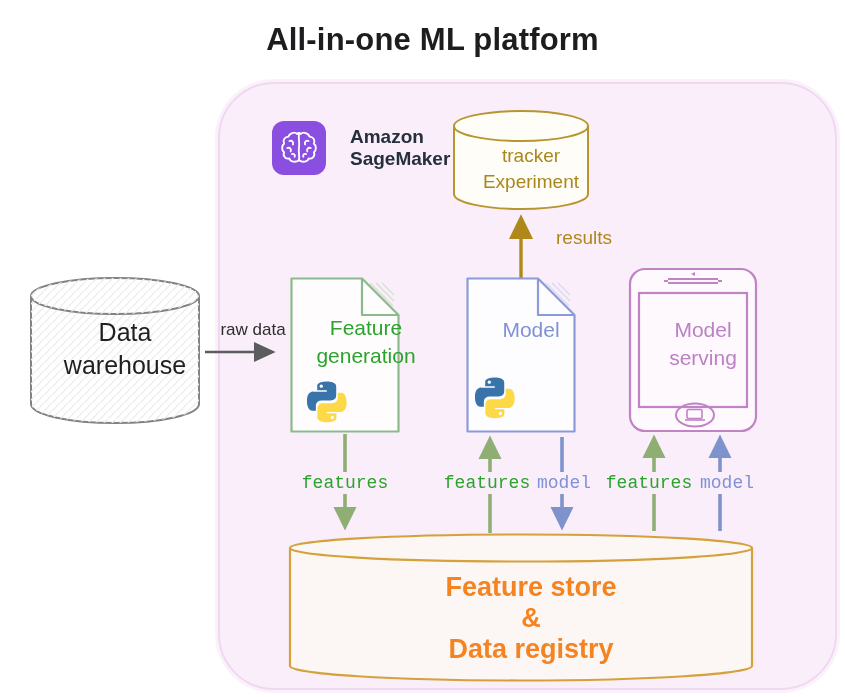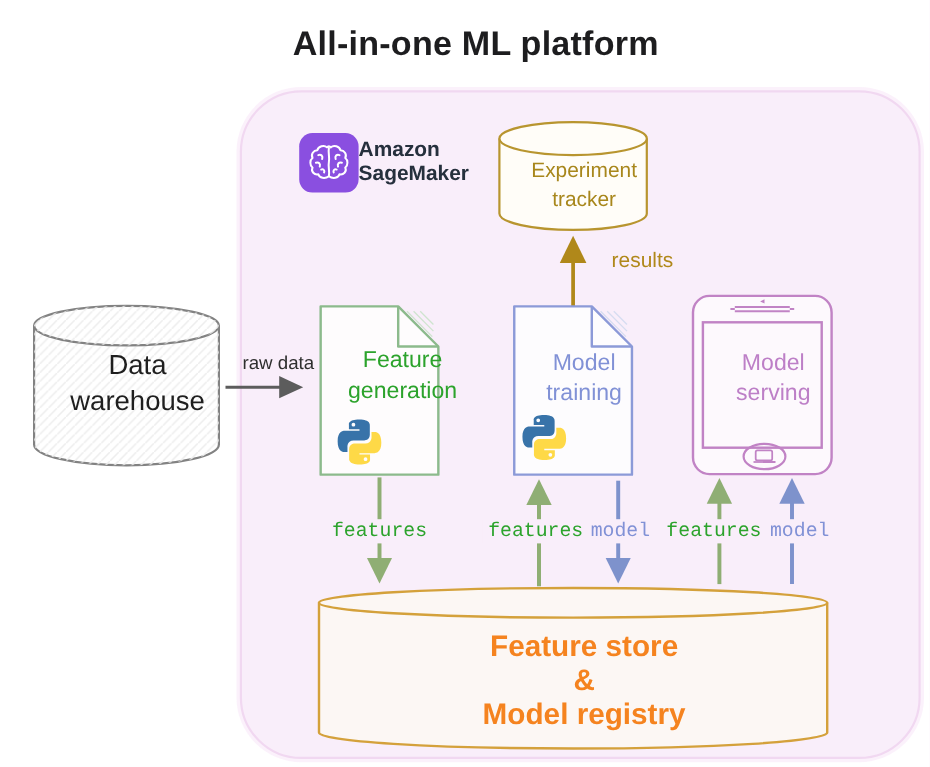--- a/index.html
+++ b/index.html
@@ -12,21 +12,21 @@
     left: 0; top: 22px; width: 845px; text-align: center;
     font-size: 31px; font-weight: 700; color: #1d1d1f; letter-spacing: 0.2px;
   }
 
   .platform-box {
     left: 218px; top: 82px; width: 619px; height: 608px;
     background: #f9eefa; border: 2px solid #f1d8f1; border-radius: 56px;
     box-shadow: 0 0 0 3px rgba(243, 214, 243, 0.35);
   }
 
-  .sm-logo { left: 252px; top: 121px; display: flex; align-items: center; gap: 0; }
+  .sm-logo { left: 252px; top: 121px; display: flex; align-items: center; gap: 24px; }
   .sm-icon {
     width: 54px; height: 54px; background: #8a4fe0; border-radius: 12px;
     display: flex; align-items: center; justify-content: center;
   }
   .sm-text { font-size: 19px; font-weight: 800; color: #26303d; line-height: 22px; }
 
   .cyl-label { text-align: center; pointer-events: none; }
   .tracker-label {
     left: 451px; top: 143px; width: 140px;
     font-size: 19px; font-weight: 500; color: #a8871c; line-height: 26px;
@@ -106,22 +106,22 @@
     <div>Amazon</div>
     <div>SageMaker</div>
   </div>
 </div>
 
 <svg class="node" style="left:451px; top:108px;" width="140" height="104" viewBox="0 0 140 104">
   <path d="M3,18 V86 A67,15 0 0 0 137,86 V18" fill="#fffdf8" stroke="#b8952f" stroke-width="2"></path>
   <ellipse cx="70" cy="18" rx="67" ry="15" fill="#fffdf8" stroke="#b8952f" stroke-width="2"></ellipse>
 </svg>
 <div class="abs cyl-label tracker-label">
+  <div>tracker</div>
   <div>Experiment</div>
-  <div>tracker</div>
 </div>
 
 <svg class="node" style="left:28px; top:275px;" width="174" height="151" viewBox="0 0 174 151">
   <defs>
     <pattern id="hatchGray" width="8" height="8" patternUnits="userSpaceOnUse">
       <path d="M0 8 L8 0" stroke="#ededed" stroke-width="1.4"></path>
     </pattern>
   </defs>
   <path d="M3,21 V129 A84,19 0 0 0 171,129 V21" fill="#ffffff" stroke="#828282" stroke-width="2"></path>
   <path d="M3,21 V129 A84,19 0 0 0 171,129 V21" fill="url(#hatchGray)"></path>
@@ -159,21 +159,20 @@
       <line x1="86" y1="6" x2="104" y2="24"></line>
       <line x1="92" y1="6" x2="104" y2="18"></line>
   </g>
   <g transform="translate(6,98) scale(0.95)">
     <path d="M23.8 2.5c-10.6 0-9.9 4.6-9.9 4.6l0 4.8h10.1v1.4H9.9s-6.8-.8-6.8 9.9 5.9 10.3 5.9 10.3h3.5v-5s-.2-5.9 5.8-5.9h10s5.6.1 5.6-5.4V8s.9-5.5-10.1-5.5zM18.2 5.7a1.8 1.8 0 1 1 0 3.6 1.8 1.8 0 0 1 0-3.6z" fill="#3873a9"></path>
     <path d="M24.2 45.5c10.6 0 9.9-4.6 9.9-4.6l0-4.8H24v-1.4h14.1s6.8.8 6.8-9.9-5.9-10.3-5.9-10.3h-3.5v5s.2 5.9-5.8 5.9h-10s-5.6-.1-5.6 5.4V40s-.9 5.5 10.1 5.5zM29.8 42.3a1.8 1.8 0 1 1 0-3.6 1.8 1.8 0 0 1 0 3.6z" fill="#fed947"></path>
   </g>
 </svg>
 <div class="abs doc-label mt-label">
   <div>Model</div>
-  <div>training</div>
 </div>
 
 <svg class="node" style="left:628px; top:267px;" width="130" height="166" viewBox="0 0 130 166">
   <rect x="2" y="2" width="126" height="162" rx="15" fill="#fdf9fd" stroke="#c183c5" stroke-width="2.2"></rect>
   <rect x="11" y="26" width="108" height="114" fill="none" stroke="#c183c5" stroke-width="2.2"></rect>
   <g stroke="#c183c5" stroke-width="1.8" fill="none">
     <path d="M40 12 h50"></path>
     <path d="M40 16 h50"></path>
     <path d="M40 14 l-4 0 M90 14 l4 0"></path>
     <path d="M63 7 l4 -2 l0 4 z" fill="#c183c5" stroke="none"></path>
@@ -189,21 +188,21 @@
   <div>serving</div>
 </div>
 
 <svg class="node" style="left:288px; top:533px;" width="466" height="150" viewBox="0 0 466 150">
   <path d="M2,15 V133 A231,14.5 0 0 0 464,133 V15" fill="#fcf7f4" stroke="#d4a13b" stroke-width="2.2"></path>
   <ellipse cx="233" cy="15" rx="231" ry="13.5" fill="#fcf7f4" stroke="#d4a13b" stroke-width="2.2"></ellipse>
 </svg>
 <div class="abs cyl-label store-label">
   <div>Feature store</div>
   <div>&amp;</div>
-  <div>Model registry</div>
+  <div>Data registry</div>
 </div>
 
 <div class="abs edge-label lbl-rawdata">raw data</div>
 <div class="abs edge-label lbl-results">results</div>
 <div class="abs edge-label lbl-green masked" style="left:345px; top:483px;">features</div>
 <div class="abs edge-label lbl-green masked" style="left:487px; top:483px;">features</div>
 <div class="abs edge-label lbl-blue masked" style="left:564px; top:483px;">model</div>
 <div class="abs edge-label lbl-green masked" style="left:649px; top:483px;">features</div>
 <div class="abs edge-label lbl-blue masked" style="left:727px; top:483px;">model</div>
 

